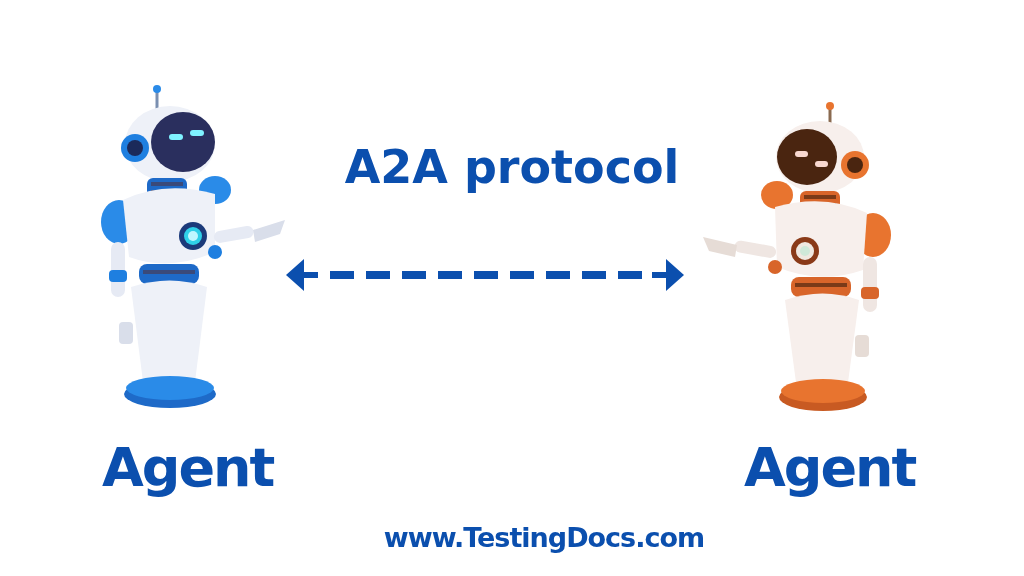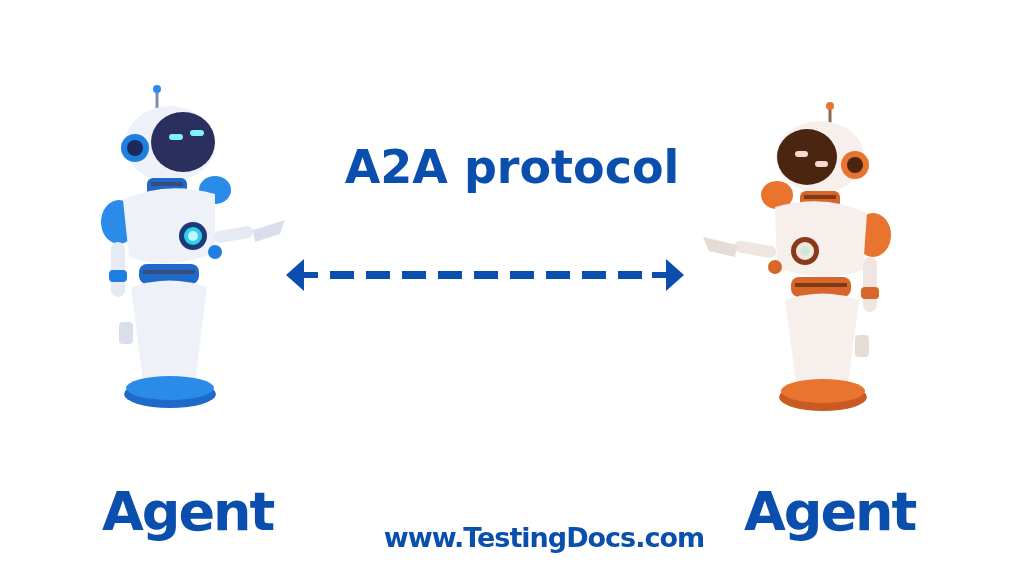--- a/index.html
+++ b/index.html
@@ -8,21 +8,21 @@
     font-family: "Liberation Sans", sans-serif;
   }
   .title {
     position: absolute; left: 0; width: 1024px; top: 140px; text-align: center;
     font-family: "DejaVu Sans", sans-serif; font-weight: bold; font-size: 46px; color: #0b4fae;
     letter-spacing: 0px;
   }
   .arrow { position: absolute; left: 286px; top: 255px; width: 398px; height: 40px; }
   .agent-label {
     position: absolute; top: 436px; font-family: "DejaVu Sans", sans-serif; font-weight: bold;
-    font-size: 54px; color: #0b4fae; letter-spacing: -2px; margin-top: 44px;
+    font-size: 54px; color: #0b4fae; letter-spacing: -2px;
   }
   .agent-left { left: 102px; }
   .agent-right { left: 744px; }
   .footer {
     position: absolute; left: 0; width: 1024px; top: 522px; text-align: center;
     font-family: "DejaVu Sans", sans-serif; font-weight: bold; font-size: 27px; color: #0b4fae;
     letter-spacing: -1px;
     margin-left: 32px;
   }
   .robot { position: absolute; }

